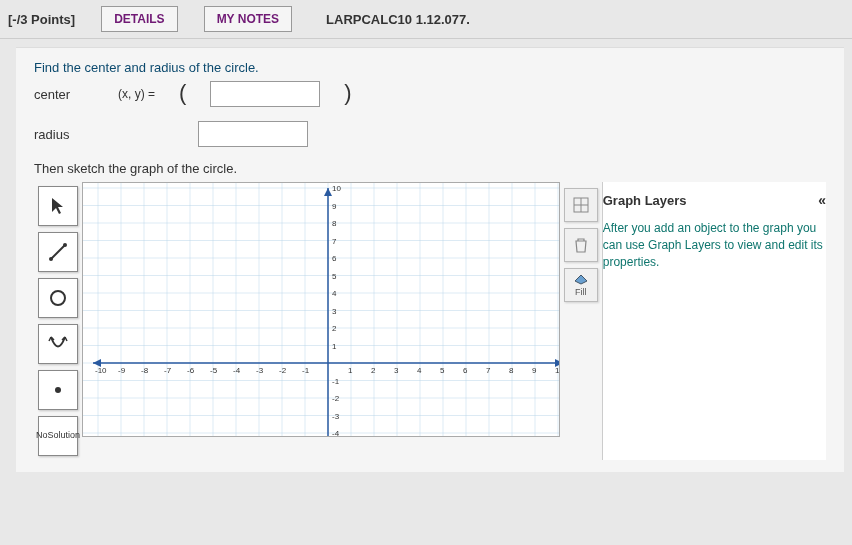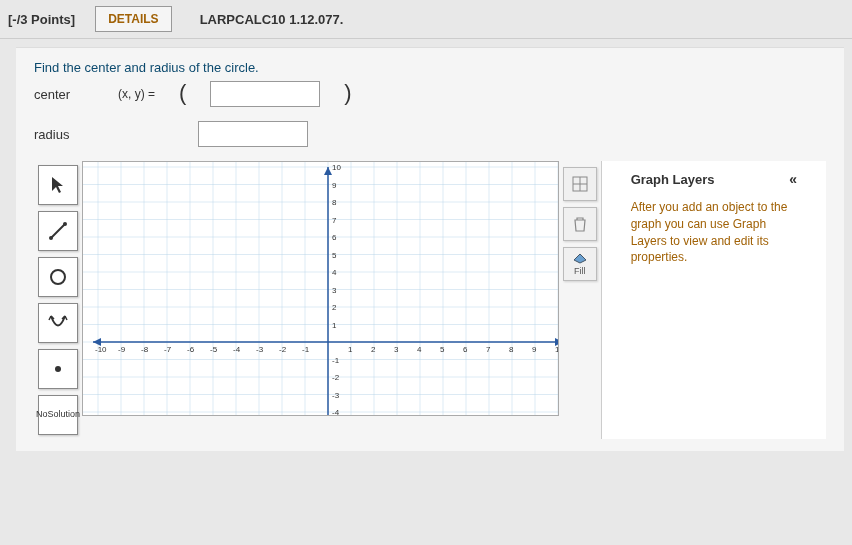--- a/index.html
+++ b/index.html
@@ -9,35 +9,35 @@
       width: 852px;
       height: 545px;
       overflow: hidden;
       font-size: 13px;
       color: #333;
     }
     .header {
       display: flex;
       align-items: center;
       padding: 6px 8px;
-      gap: 20px;
+      gap: 26px;
       background: #e8e8e8;
       border-bottom: 1px solid #ccc;
     }
     .points-label {
       font-weight: bold;
       color: #333;
     }
     .header-button {
       border: 1px solid #999;
       background: #f5f5f5;
       padding: 5px 12px;
       font-weight: bold;
       font-size: 12px;
-      color: #a16207;
+      color: #701a75;
       cursor: pointer;
     }
     .problem-id {
       font-weight: bold;
       color: #333;
       margin-left: 8px;
     }
     .content {
       background: #f5f5f5;
       margin: 8px 8px 0 16px;
@@ -139,55 +139,56 @@
       justify-content: center;
       font-size: 10px;
       flex-direction: column;
       cursor: pointer;
       box-shadow: 1px 1px 2px rgba(0,0,0,0.15);
     }
     .rtool-label { font-size: 9px; margin-top: 2px; color: #555; }
     .layers-panel {
       background: #fff;
       border-left: 1px solid #ccc;
-      padding: 10px 29px;
+      padding: 10px 0;
       width: 230px;
     }
     .layers-header {
       display: flex;
       justify-content: space-between;
       align-items: center;
       margin-bottom: 12px;
     }
     .layers-title {
       font-weight: bold;
       color: #333;
       font-size: 13px;
     }
     .collapse-icon {
       font-weight: bold;
       font-size: 14px;
       cursor: pointer;
     }
     .layers-text {
       font-size: 12px;
-      color: #a16207;
+      color: #0f766e;
       line-height: 1.4;
     }
     .grid-line { stroke: #b8d4e8; stroke-width: 0.5; }
     .axis-line { stroke: #2a5aa0; stroke-width: 1.5; }
     .axis-label { font-size: 8px; fill: #333; }
     .arrow { fill: #2a5aa0; }
   </style>
 </head>
 <body>
 
 <div class="header">
   <span class="points-label">[-/3 Points]</span>
   <button class="header-button">DETAILS</button>
+  <button class="header-button">MY NOTES</button>
   <span class="problem-id">LARPCALC10 1.12.077.</span>
 </div>
 
 <div class="content">
   <div class="instruction">Find the center and radius of the circle.</div>
 
 
   <div class="answer-row">
     <span class="answer-label">center</span>
     <span class="answer-prefix">(x, y) = </span>
@@ -195,20 +196,21 @@
     <input type="text" class="input-box" value="" style="">
     <span class="big-paren">)</span>
   </div>
 
   <div class="answer-row">
     <span class="answer-label">radius</span>
     <span style="width:56px"></span>
     <input type="text" class="input-box" value="" style="">
   </div>
 
+  <div class="sketch-instruction">Then sketch the graph of the circle.</div>
 
   <div class="graph-area">
     <div class="toolbar">
       <div class="tool-btn">
         <svg viewBox="0 0 20 20">
             <path d="M4 2 L4 16 L8 12 L11 18 L13 17 L10 11 L15 11 Z" fill="#333"></path>
           </svg>
       </div>
       <div class="tool-btn">
         <svg viewBox="0 0 20 20">

